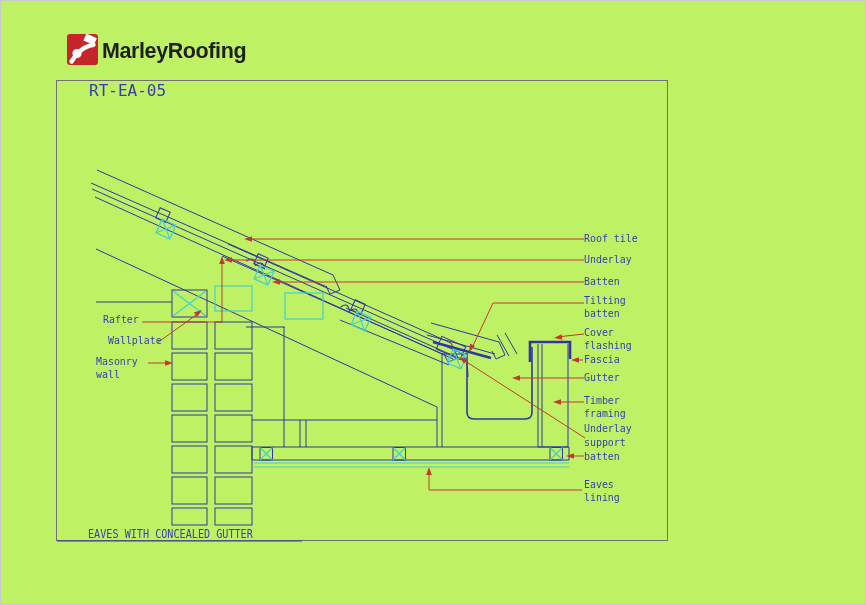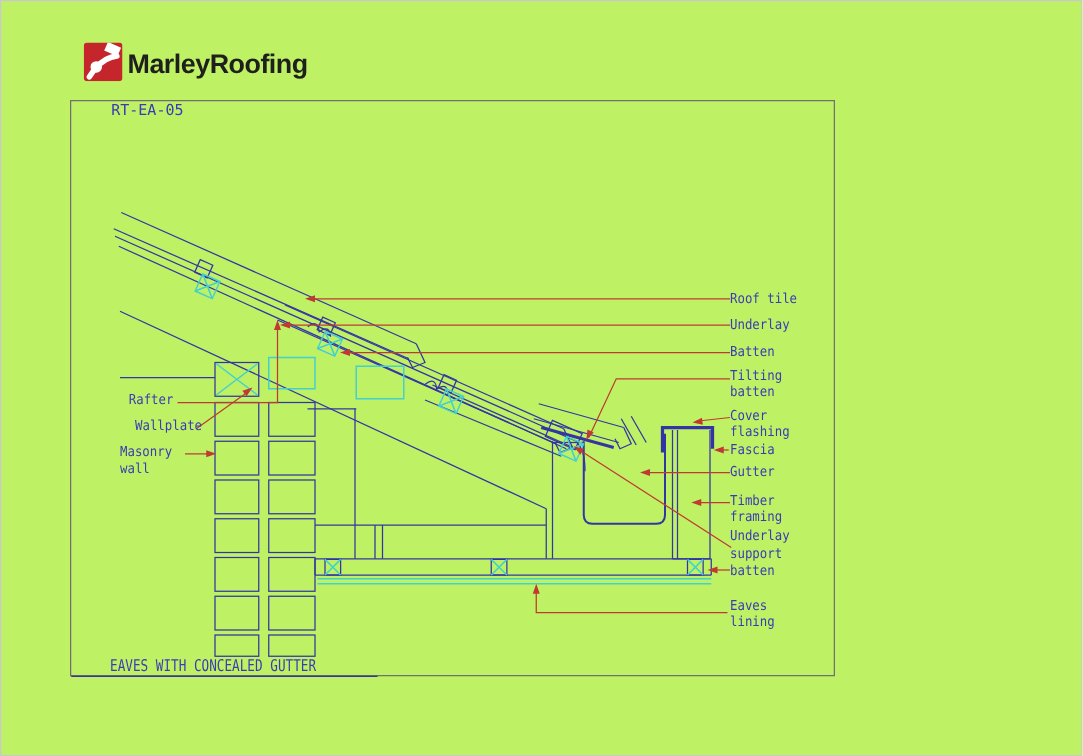--- a/index.html
+++ b/index.html
@@ -5,21 +5,21 @@
   html,body{margin:0;padding:0;background:#ffffff;}
   .page{position:relative;width:866px;height:605px;background:#bef264;
         border:1px solid #c9c9c9;box-sizing:border-box;overflow:hidden;
         font-family:"DejaVu Sans Mono", monospace;}
   .layer{position:absolute;left:0;top:0;}
   .logo-text{position:absolute;left:101px;top:38px;
         font-family:"Liberation Sans", sans-serif;font-weight:700;
         font-size:21.5px;letter-spacing:-0.4px;color:#1f1f1d;}
   .frame{position:absolute;left:55px;top:79px;width:612px;height:461px;
         border:1px solid #707070;box-sizing:border-box;}
-  .dwg-code{position:absolute;left:88px;top:80px;font-size:12px;color:#3b3bb4;
+  .dwg-code{position:absolute;left:88px;top:80px;font-size:16px;color:#3b3bb4;
         letter-spacing:0px;}
   .dwg-title{position:absolute;left:87px;top:525px;font-size:13px;color:#3b3bb4;
         transform:scaleX(0.78);transform-origin:left top;white-space:nowrap;}
   .callout{position:absolute;font-size:11px;line-height:13px;color:#3b3bb4;
         white-space:pre-line;transform:scaleX(0.9);transform-origin:left top;}
 </style>
 </head>
 <body>
 
 <div class="page">

